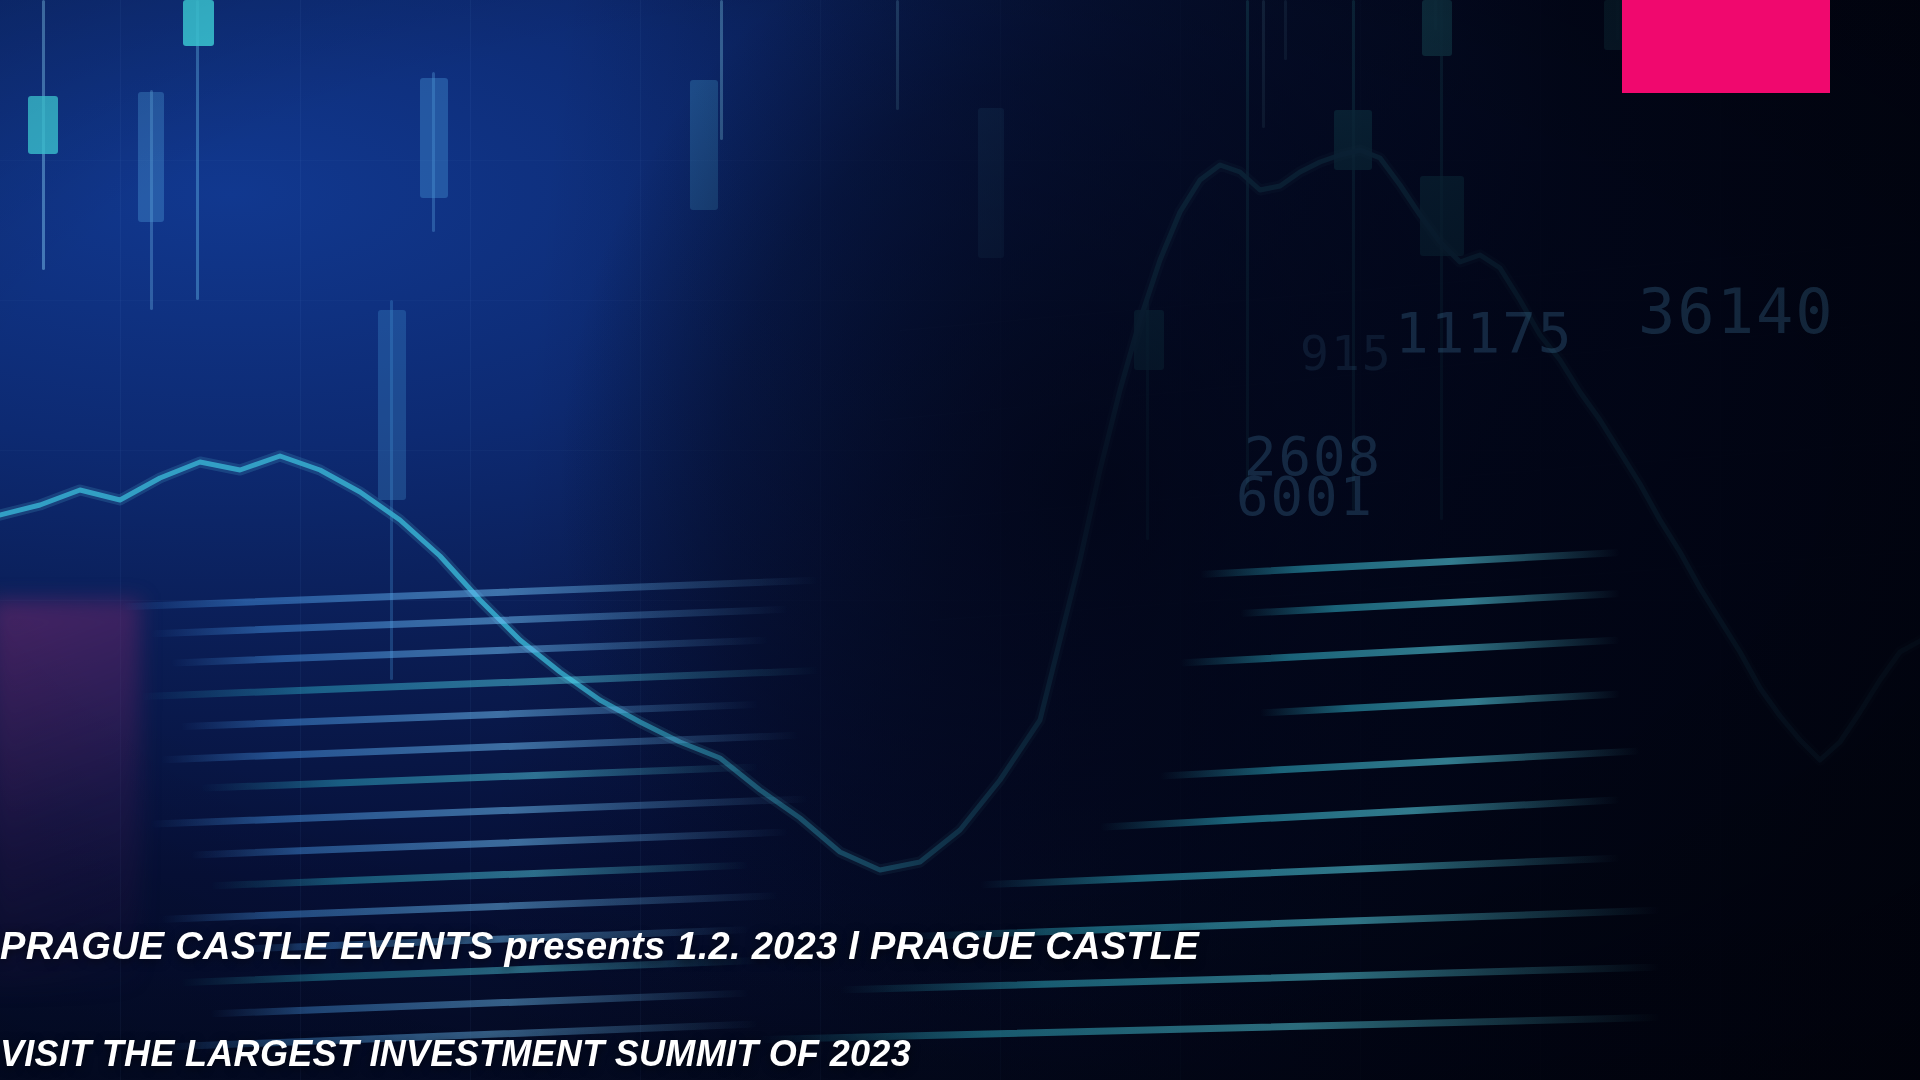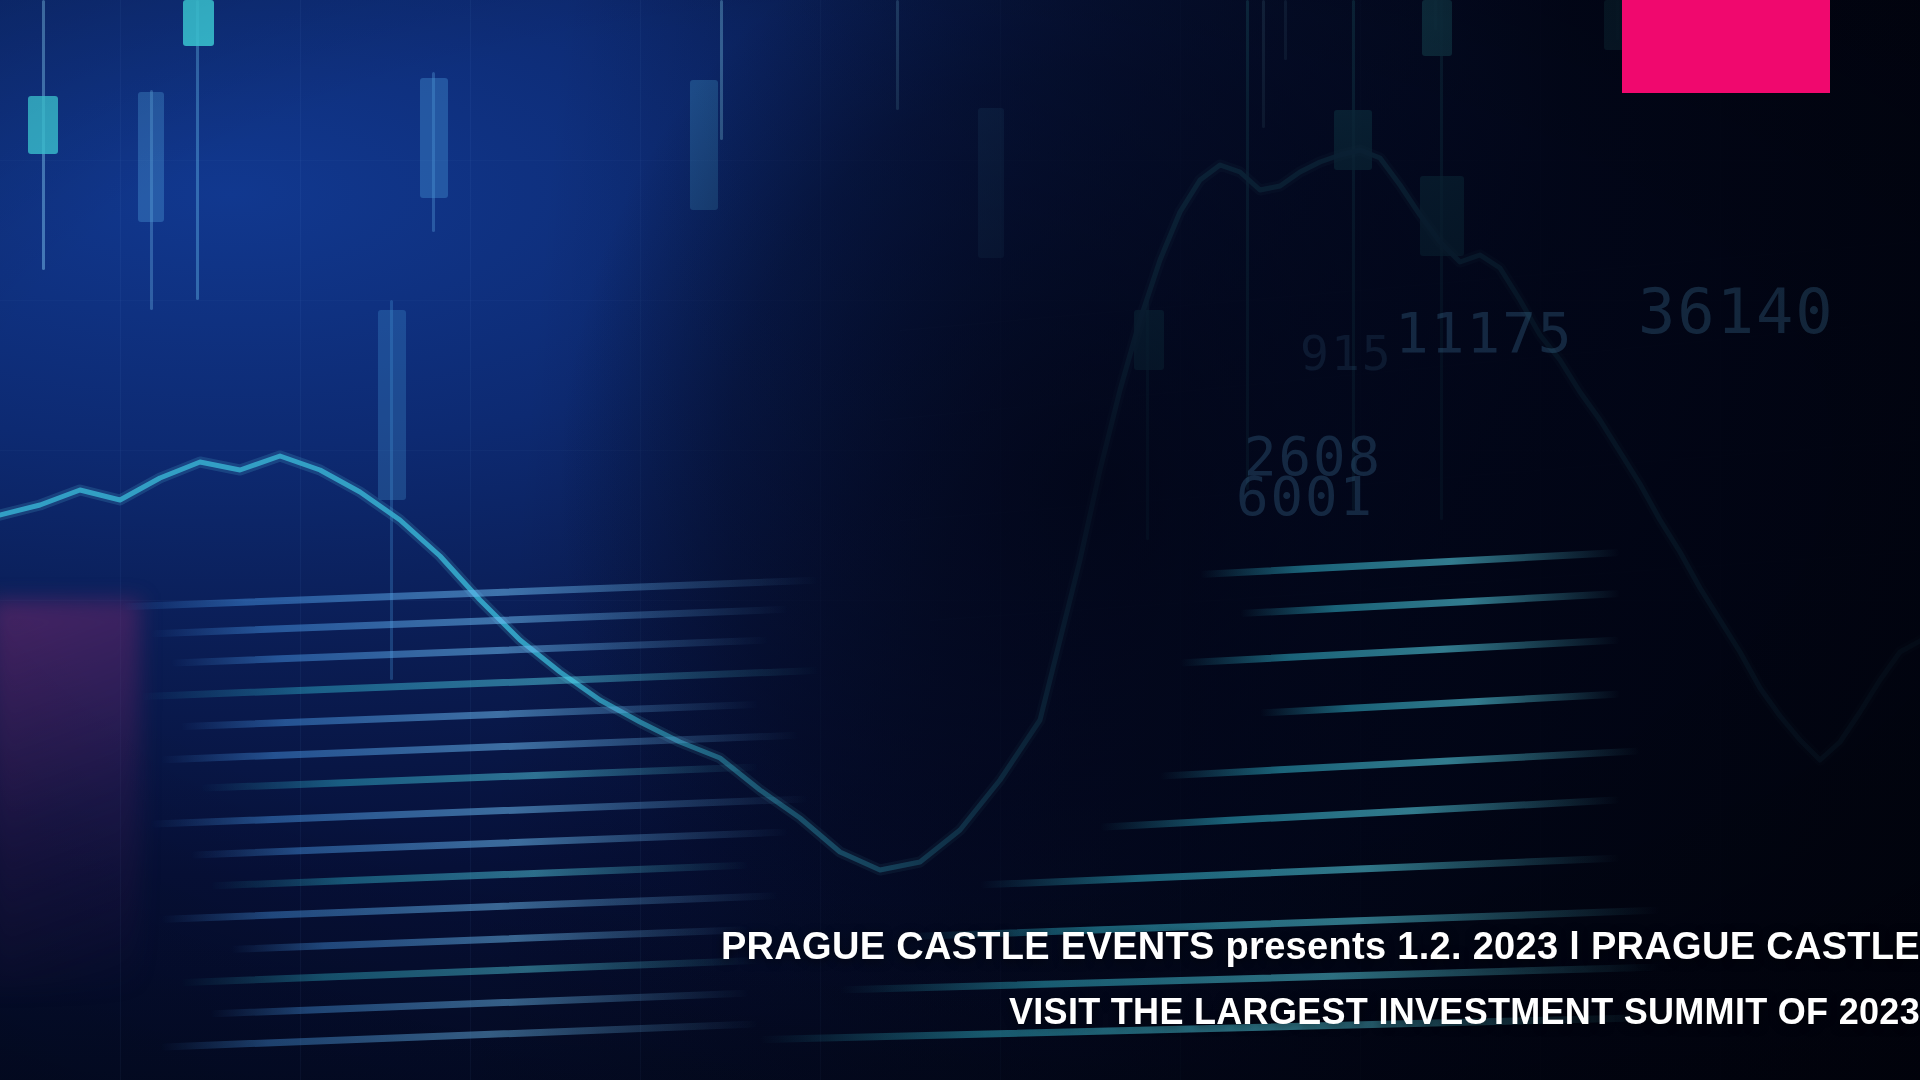--- a/index.html
+++ b/index.html
@@ -103,27 +103,28 @@
 
   
   .badge{
     position:absolute;left:1622px;top:0;width:208px;height:93px;
     background:#F0086E;
   }
 
   
   .caption{
     position:absolute;left:0;right:0;
-    text-align:right;color:#ffffff;
+    text-align:left;color:#ffffff;
     font-family:"Liberation Sans",sans-serif;
     font-weight:700;
     text-shadow:0 2px 10px rgba(0,0,0,.55);
+    font-style:italic;
   }
   .cap1{top:925px;font-size:38px;letter-spacing:.3px;}
-  .cap2{top:991px;font-size:36px;letter-spacing:.3px;}
+  .cap2{top:1033px;font-size:36px;letter-spacing:.3px;}
 </style>
 </head>
 <body>
 
 <div class="stage">
 
   <div class="bg-base"></div>
 
   <div class="grid">
     <div class="v" style="left:120px"></div>

